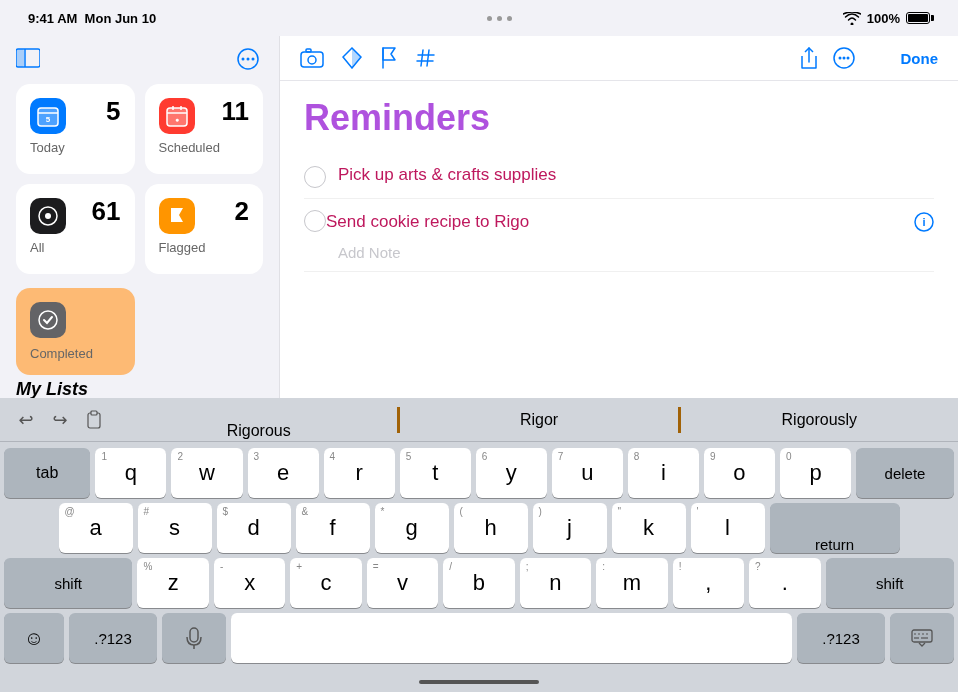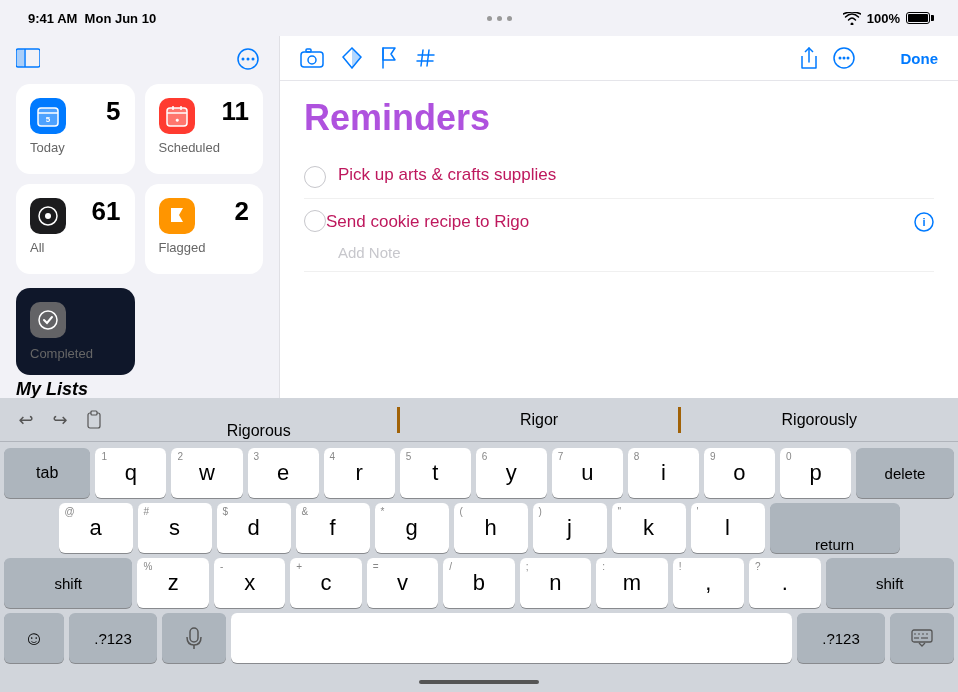--- a/index.html
+++ b/index.html
@@ -84,21 +84,21 @@
     .tile-icon.blue { background: #007aff; }
     .tile-icon.red { background: #ff3b30; }
     .tile-icon.dark { background: #1c1c1e; }
     .tile-icon.orange { background: #ff9500; }
     .tile-icon.gray { background: #636366; }
     .tile-count { font-size: 26px; font-weight: 700; color: #000; text-align: right; line-height: 1; }
     .tile-label { font-size: 13px; font-weight: 500; color: #666; margin-top: 2px; }
 
     
     .completed-tile {
-      background: #0f172a;
+      background: #fdba74;
       border-radius: 14px;
       padding: 14px;
       display: flex;
       flex-direction: column;
       width: calc(50% - 5px);
       min-height: 80px;
     }
 
     
     .my-lists-header {

